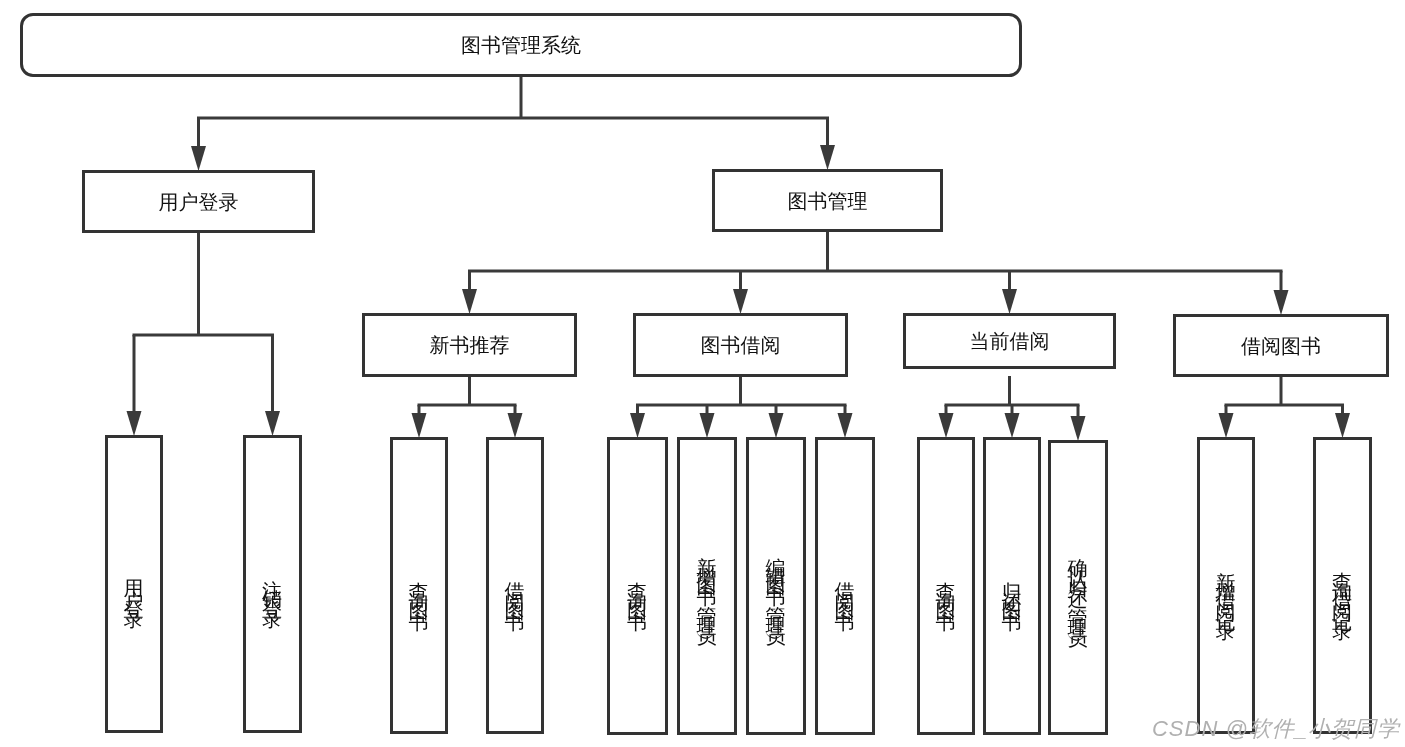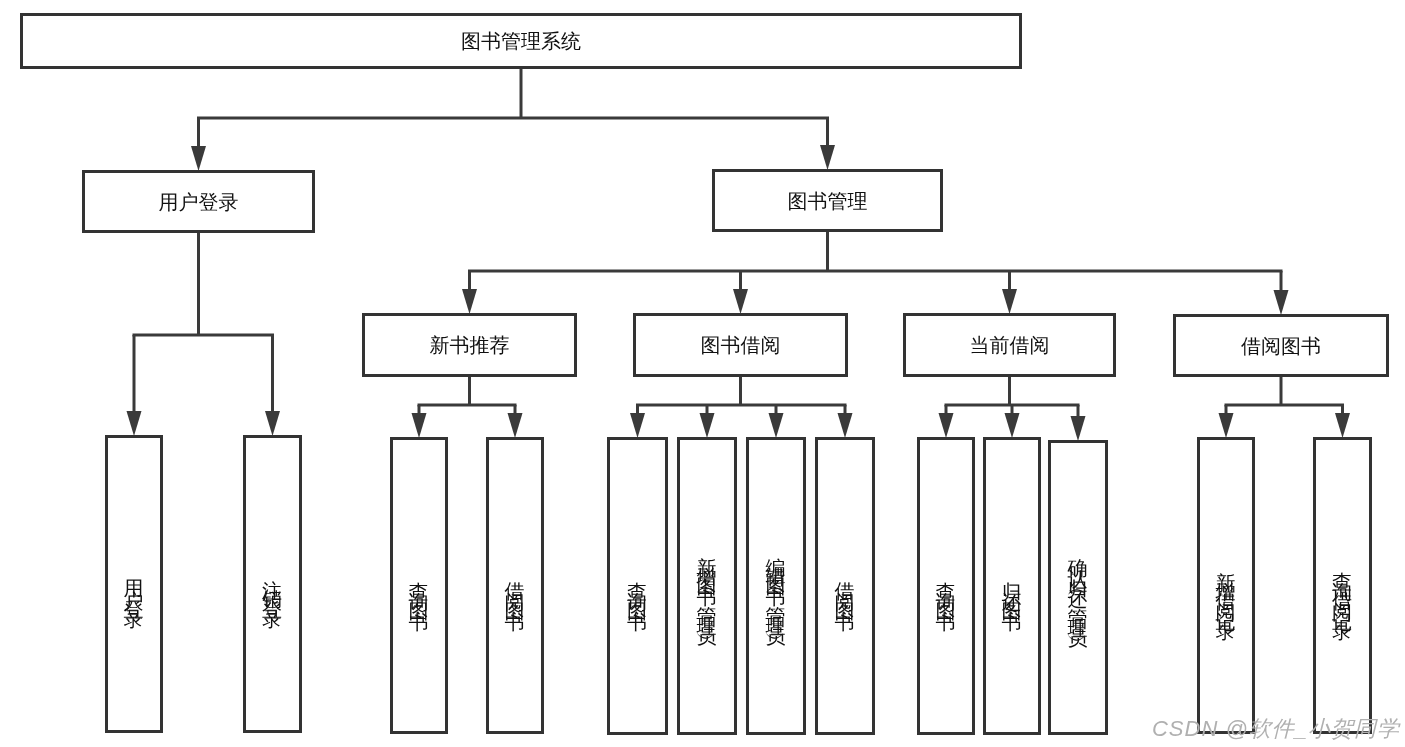--- a/index.html
+++ b/index.html
@@ -98,36 +98,36 @@
       <line x1="1078" y1="405" x2="1078" y2="428" stroke="#3a3a3a" stroke-width="3"></line>
       <polygon points="1070.5,416 1085.5,416 1078,441" fill="#3a3a3a"></polygon>
       <line x1="1281" y1="376" x2="1281" y2="405" stroke="#3a3a3a" stroke-width="3"></line>
       <line x1="1226" y1="405" x2="1342.5" y2="405" stroke="#3a3a3a" stroke-width="3" stroke-linecap="square"></line>
       <line x1="1226" y1="405" x2="1226" y2="425" stroke="#3a3a3a" stroke-width="3"></line>
       <polygon points="1218.5,413 1233.5,413 1226,438" fill="#3a3a3a"></polygon>
       <line x1="1342.5" y1="405" x2="1342.5" y2="425" stroke="#3a3a3a" stroke-width="3"></line>
       <polygon points="1335,413 1350,413 1342.5,438" fill="#3a3a3a"></polygon>
     </svg>
   <div class="nodes-layer">
-      <div class="node" style="left: 20px; top: 13px; width: 1002px; height: 56px;">
+      <div class="node" style="left: 20px; top: 13px; width: 1002px; height: 64px; border-radius: 13px;">
         <span>图书管理系统</span>
       </div>
       <div class="node" style="left: 82px; top: 170px; width: 233px; height: 63px;">
         <span>用户登录</span>
       </div>
       <div class="node" style="left: 712px; top: 169px; width: 231px; height: 63px; text-align: center;">
         <span>图书管理</span>
       </div>
       <div class="node" style="left: 362px; top: 313px; width: 215px; height: 64px;">
         <span>新书推荐</span>
       </div>
       <div class="node" style="left: 633px; top: 313px; width: 215px; height: 64px;">
         <span>图书借阅</span>
       </div>
-      <div class="node" style="left: 903px; top: 313px; width: 213px; height: 64px;">
+      <div class="node" style="left: 903px; top: 313px; width: 213px; height: 56px;">
         <span>当前借阅</span>
       </div>
       <div class="node" style="left: 1173px; top: 314px; width: 216px; height: 63px;">
         <span>借阅图书</span>
       </div>
       <div class="node vertical" style="left: 105px; top: 435px; width: 58px; height: 298px;">
         <span>用户登录</span>
       </div>
       <div class="node vertical" style="left: 243px; top: 435px; width: 59px; height: 298px;">
         <span>注销登录</span>

